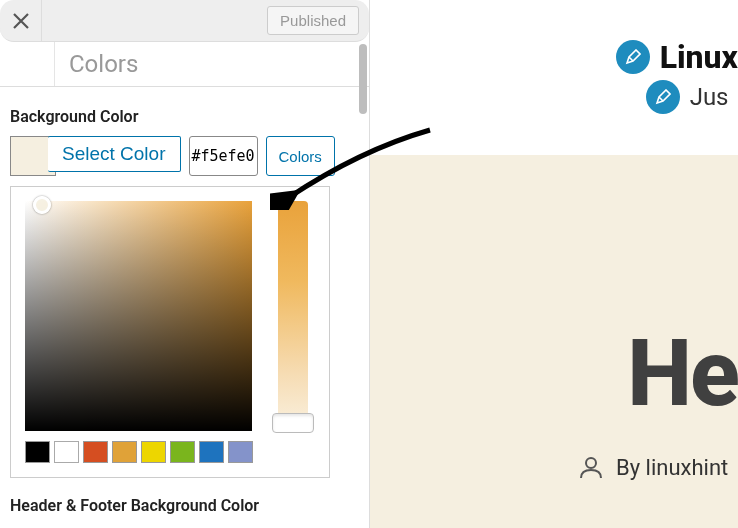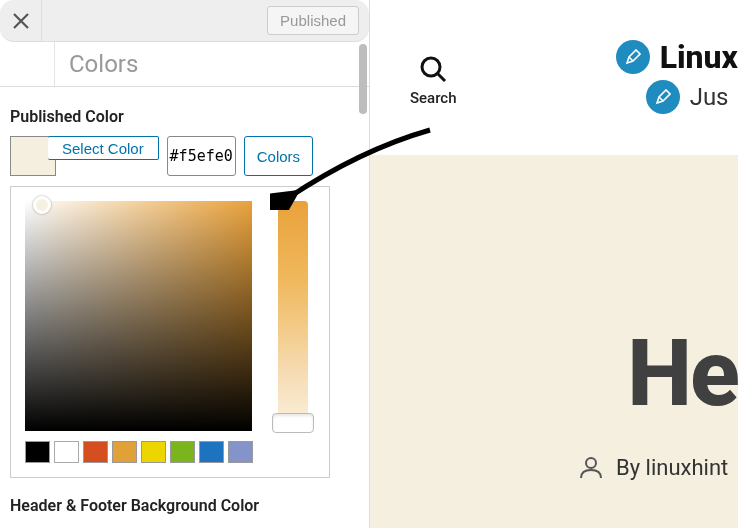--- a/index.html
+++ b/index.html
@@ -11,21 +11,21 @@
   .topbar { height: 42px; background: #eee; border-bottom: 1px solid #ddd; display: flex; align-items: center; padding: 0 10px; gap: 10px; border-radius: 14px; }
   .close-btn { width: 42px; height: 42px; display: flex; align-items: center; justify-content: center; border-right: 1px solid #ddd; margin-left: -10px; cursor: pointer; color: #444; }
   .published { margin-left: auto; border: 1px solid #ccc; background: #f5f5f5; color: #999; border-radius: 3px; padding: 5px 12px; font-size: 15px; }
   .section-title-row { display: flex; align-items: center; border-bottom: 1px solid #ddd; }
   .section-title-spacer { width: 55px; height: 44px; border-right: 1px solid #e5e5e5; }
   .section-title { font-size: 24px; color: #999; padding: 6px 14px; font-weight: 400; flex: 1; }
   .body { padding: 14px 10px; }
   .label { font-size: 16px; font-weight: 600; color: #222; margin: 6px 0 10px 0; }
   .row { display: flex; align-items: stretch; gap: 8px; margin-bottom: 10px; }
   .swatch { width: 46px; height: 40px; border: 1px solid #888; background: #f5efe0; }
-  .select-color { border: 1px solid #0073aa; color: #0073aa; background: #fff; padding: 0 14px; font-size: 15px; height: 24px; border-radius: 2px; display: flex; align-items: center; margin-left: -8px; border-left: none; cursor: pointer; }
+  .select-color { border: 1px solid #0073aa; color: #0073aa; background: #fff; padding: 0 14px; font-size: 19px; height: 36px; border-radius: 2px; display: flex; align-items: center; margin-left: -8px; border-left: none; cursor: pointer; }
   .sc-wrap { display: flex; }
   .hex-input { border: 1px solid #888; border-radius: 3px; height: 40px; width: 69px; text-align: center; font-family: monospace; font-size: 15px; }
   .default-btn { border: 1px solid #0073aa; color: #0073aa; background: #fff; height: 40px; padding: 0 12px; border-radius: 3px; font-size: 15px; cursor: pointer; }
   .picker-card { border: 1px solid #ccc; padding: 14px; width: 320px; position: relative; }
   .picker-row { display: flex; gap: 22px; }
   .sv-box { width: 227px; height: 230px; position: relative; background: linear-gradient(to top, #000, rgba(0,0,0,0)), linear-gradient(to right, #fff, #e9a23b); cursor: crosshair; }
   .sv-handle { position: absolute; width: 18px; height: 18px; border: 3px solid #fff; border-radius: 50%; box-shadow: 0 0 2px rgba(0,0,0,0.5); top: 4px; left: 17px; transform: translate(-50%,-50%); background: rgba(245,239,224,0.9); }
   .hue-col { width: 38px; display: flex; flex-direction: column; align-items: center; position: relative; }
   .hue-bar { width: 30px; height: 230px; border-radius: 4px; background: linear-gradient(to bottom, #e9a23b 0%, #f0b95e 35%, #f6dcb3 75%, #faf1e0 100%); cursor: pointer; }
   .hue-handle { width: 42px; height: 20px; border: 1px solid #bbb; border-radius: 4px; background: #fff; position: absolute; bottom: -2px; left: -2px; box-shadow: inset 0 2px 3px rgba(0,0,0,0.1); }
@@ -67,21 +67,21 @@
       </div>
 
       <div class="section-title-row">
         <div class="section-title-spacer"></div>
         <div class="section-title">Colors</div>
       </div>
 
       <div class="fake-scroll"></div>
 
       <div class="body">
-        <div class="label">Published Color</div>
+        <div class="label">Background Color</div>
 
         <div class="row">
           <div class="sc-wrap">
             <div class="swatch" style="background: rgb(245, 239, 224);"></div>
             <button class="select-color">Select Color</button>
           </div>
           <input class="hex-input" value="#f5efe0" style="">
           <button class="default-btn">Colors</button>
         </div>
 
@@ -107,27 +107,20 @@
             </div>
         </div>
 
         <div class="label" style="margin-top:18px">Header &amp; Footer Background Color</div>
       </div>
     </div>
   </div>
 
   <div class="preview">
     <div class="preview-top">
-      <div class="search-col">
-        <svg width="28" height="28" viewBox="0 0 28 28">
-          <circle cx="12" cy="12" r="9" stroke="#111" stroke-width="3" fill="none"></circle>
-          <path d="M19 19 L26 26" stroke="#111" stroke-width="3"></path>
-        </svg>
-        <div class="search-lbl">Search</div>
-      </div>
 
       <div class="title-stack">
         <div class="title-line">
           <div class="edit-dot">
             <svg width="16" height="16" viewBox="0 0 16 16">
                 <path d="M2 14 L4 8 L11 1 L15 5 L8 12 L2 14 Z M4 8 L8 12" stroke="#fff" stroke-width="1.6" fill="none"></path>
               </svg>
           </div>
           <div class="site-title">Linux</div>
         </div>

